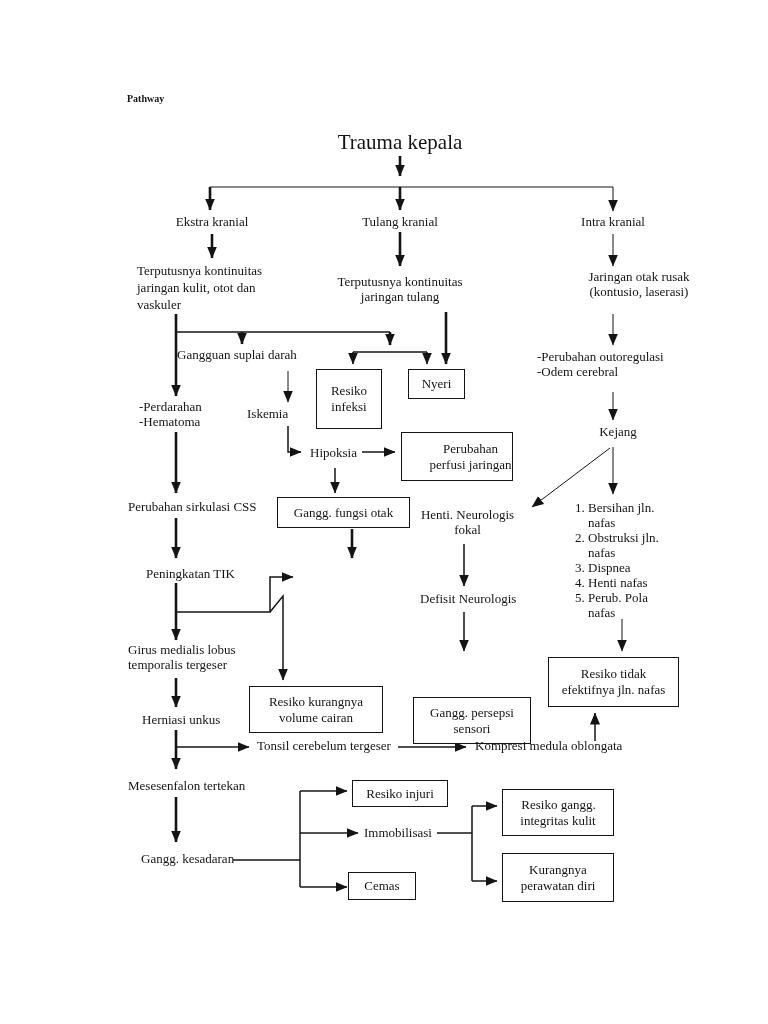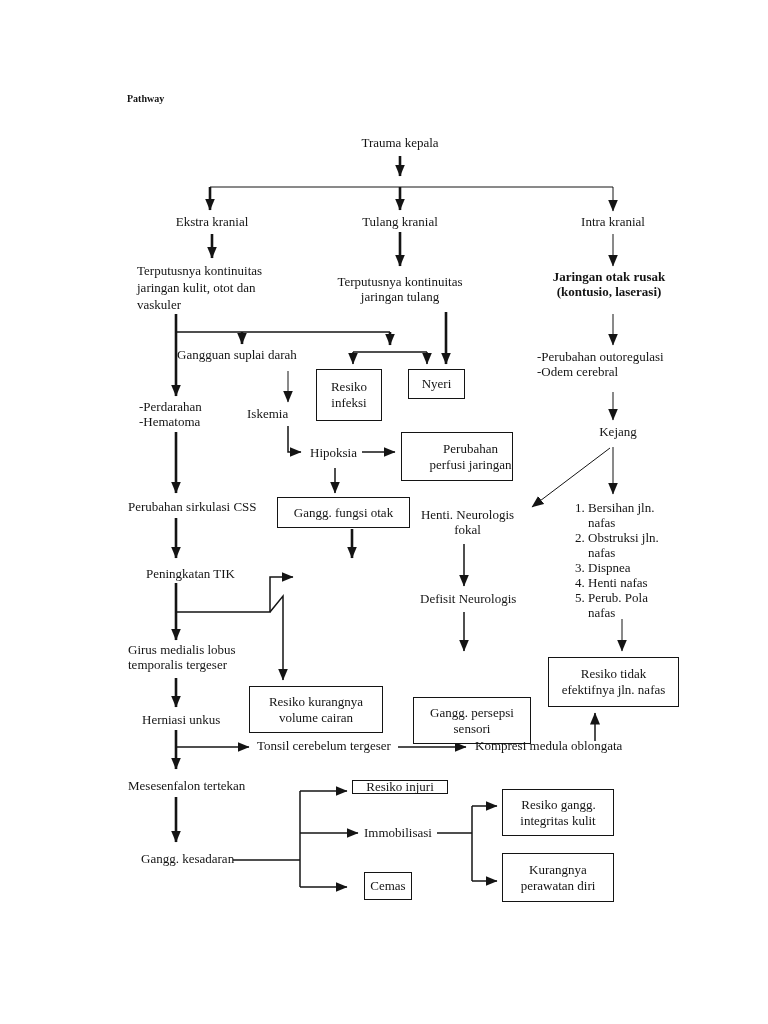--- a/index.html
+++ b/index.html
@@ -9,21 +9,21 @@
     color:#141414;font-size:13px;line-height:15px;overflow:hidden;
   }
   .txt{position:absolute;white-space:pre-wrap;}
   .ctr{text-align:center;}
   .box{
     position:absolute;border:1.4px solid #141414;box-sizing:border-box;
     display:flex;align-items:center;justify-content:center;
     text-align:center;white-space:pre-wrap;line-height:16px;background:#fff;
   }
   .title{font-weight:bold;font-size:10px;}
-  .big{font-size:13px;}
+  .big{font-size:21px;}
   svg.wires{position:absolute;left:0;top:0;width:768px;height:1024px;}
   svg.wires path{stroke:#141414;fill:none;}
   .s-thick{stroke-width:2.6px;}
   .s-med{stroke-width:1.5px;}
   .s-thin{stroke-width:1px;}
 </style>
 </head>
 <body>
 
 <div class="page">
@@ -90,28 +90,28 @@
 
   <div class="txt ctr" style="left:152px;top:214px;width:120px;">Ekstra kranial</div>
   <div class="txt ctr" style="left:340px;top:214px;width:120px;">Tulang kranial</div>
   <div class="txt ctr" style="left:553px;top:214px;width:120px;">Intra kranial</div>
 
   <div class="txt" style="left:137px;top:262px;width:142px;line-height:17px;">Terputusnya kontinuitas
 jaringan kulit, otot dan
 vaskuler</div>
   <div class="txt ctr" style="left:325px;top:274px;width:150px;">Terputusnya kontinuitas
 jaringan tulang</div>
-  <div class="txt ctr" style="left:539px;top:269px;width:140px;font-weight:bold;">Jaringan otak rusak
+  <div class="txt ctr" style="left:569px;top:269px;width:140px;">Jaringan otak rusak
 (kontusio, laserasi)</div>
 
   <div class="txt" style="left:177px;top:347px;">Gangguan suplai darah</div>
   <div class="txt" style="left:139px;top:399px;">-Perdarahan
 -Hematoma</div>
 
-  <div class="box" style="left:316px;top:369px;width:66px;height:52px;">Resiko
+  <div class="box" style="left:316px;top:369px;width:66px;height:60px;">Resiko
 infeksi</div>
   <div class="box" style="left:408px;top:369px;width:57px;height:30px;">Nyeri</div>
 
   <div class="txt" style="left:247px;top:406px;">Iskemia</div>
   <div class="txt" style="left:310px;top:445px;">Hipoksia</div>
 
   <div class="box" style="left:401px;top:432px;width:112px;height:49px;padding-left:27px;">Perubahan
 perfusi jaringan</div>
 
   <div class="txt" style="left:537px;top:349px;">-Perubahan outoregulasi
@@ -143,24 +143,24 @@
 efektifnya jln. nafas</div>
   <div class="box" style="left:249px;top:686px;width:134px;height:47px;">Resiko kurangnya
 volume cairan</div>
 
   <div class="txt" style="left:142px;top:712px;font-family:Liberation Serif, serif;">Herniasi unkus</div>
   <div class="txt" style="left:257px;top:738px;">Tonsil cerebelum tergeser</div>
   <div class="txt" style="left:475px;top:738px;">Kompresi medula oblongata</div>
 
   <div class="txt" style="left:128px;top:778px;">Mesesenfalon tertekan</div>
 
-  <div class="box" style="left:352px;top:780px;width:96px;height:14px;">Resiko injuri</div>
+  <div class="box" style="left:352px;top:780px;width:96px;height:27px;">Resiko injuri</div>
   <div class="box" style="left:502px;top:789px;width:112px;height:47px;text-align:right;">Resiko gangg.
 integritas kulit</div>
 
   <div class="txt" style="left:141px;top:851px;">Gangg. kesadaran</div>
   <div class="txt" style="left:364px;top:825px;">Immobilisasi</div>
 
-  <div class="box" style="left:364px;top:872px;width:48px;height:28px;">Cemas</div>
+  <div class="box" style="left:348px;top:872px;width:68px;height:28px;">Cemas</div>
   <div class="box" style="left:502px;top:853px;width:112px;height:49px;">Kurangnya
 perawatan diri</div>
 
 </div>
 
 </body></html>

